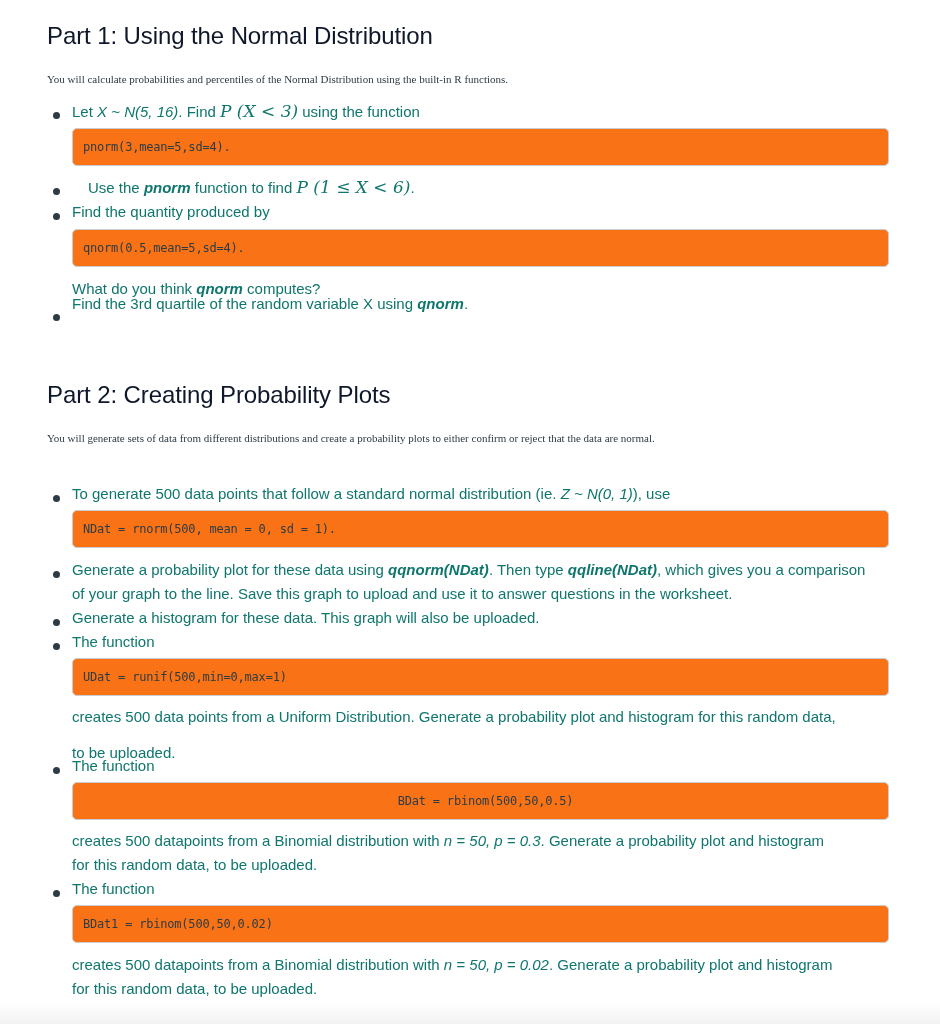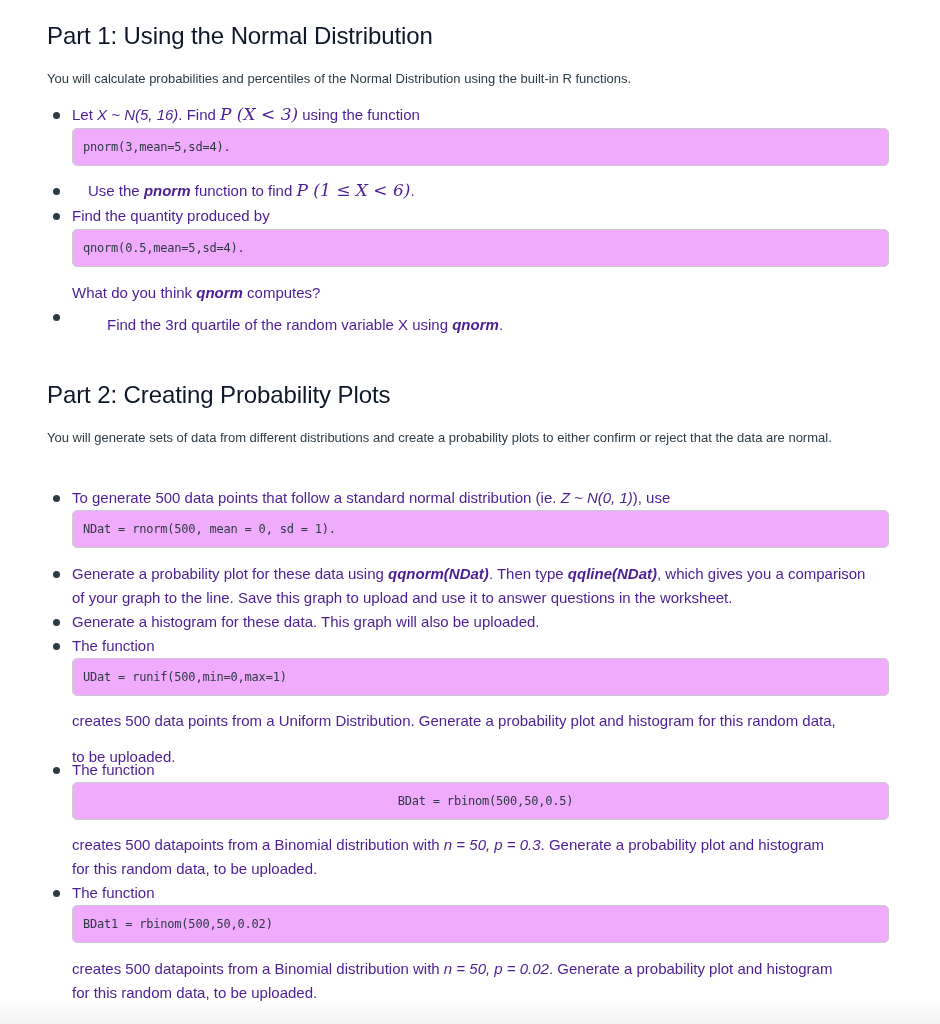--- a/index.html
+++ b/index.html
@@ -13,34 +13,34 @@
     position: relative;
   }
   .page { position: absolute; left: 0; top: 0; width: 940px; }
   h2 {
     position: absolute; left: 47px;
     font-size: 24px; font-weight: normal; color: #0f172a;
     letter-spacing: -0.1px;
   }
   p.intro {
     position: absolute; left: 47px; width: 840px;
-    font-size: 13px; line-height: 24px; color: #2d3b45;
+    font-size: 11px; line-height: 24px; color: #2d3b45; font-family: Liberation Serif, serif;
   }
   .bullet {
     position: absolute; left: 53px;
     width: 7px; height: 7px; border-radius: 50%; background: #2d3b45;
   }
   .line {
     position: absolute; left: 72px; width: 830px;
-    font-size: 15px; line-height: 23px; color: #4c1d95;
+    font-size: 15px; line-height: 16px; color: #0f766e;
     white-space: nowrap;
   }
   .code {
     position: absolute; left: 72px; width: 817px; height: 38px;
-    background: #f0abfc; border: 1px solid #c7cdd1; border-radius: 5px;
+    background: #f97316; border: 1px solid #c7cdd1; border-radius: 5px;
     font-family: "DejaVu Sans Mono", "Liberation Mono", monospace;
     font-size: 12px; color: #2d3b45; padding: 11px 0 0 10px;
     letter-spacing: -0.2px;
   }
   .math { font-family: "DejaVu Serif", "Liberation Serif", serif; font-style: italic; font-size: 17px; }
   .bi { font-weight: bold; font-style: italic; }
   .it { font-style: italic; }
   .fade {
     position: absolute; left: 0; top: 1002px; width: 940px; height: 22px;
     background: linear-gradient(#ffffff, #f2f2f2);
@@ -66,21 +66,21 @@
   </div>
 
   <span class="bullet" style="top:213px;"></span>
   <div class="line" style="top:204px;">Find the quantity produced by</div>
   <div class="code" style="top:229px;">qnorm(0.5,mean=5,sd=4).</div>
   <div class="line" style="top:281px;">
     <span>What do you think </span><span class="bi">qnorm</span><span> computes?</span>
   </div>
 
   <span class="bullet" style="top:314px;"></span>
-  <div class="line" style="top:313px;margin-left:35px;">
+  <div class="line" style="top:296px;">
     <span>Find the 3rd quartile of the random variable X using </span><span class="bi">qnorm</span><span>.</span>
   </div>
 
   <h2 style="top:381px;">Part 2: Creating Probability Plots</h2>
   <p class="intro" style="top:426px;">You will generate sets of data from different distributions and create a probability plots to either confirm or reject that the data are normal.</p>
 
   <span class="bullet" style="top:495px;"></span>
   <div class="line" style="top:486px;">
     <span>To generate 500 data points that follow a standard normal distribution (ie. </span><span class="it">Z ~ N(0, 1)</span><span>), use</span>
   </div>

